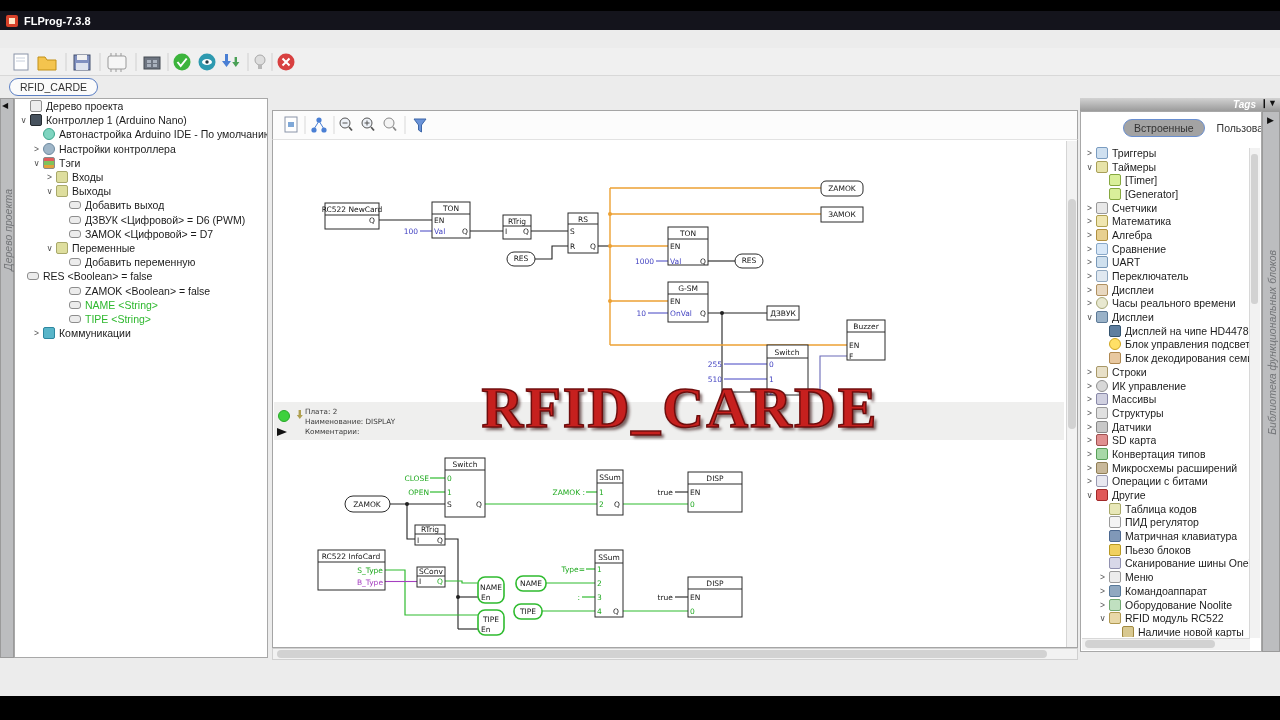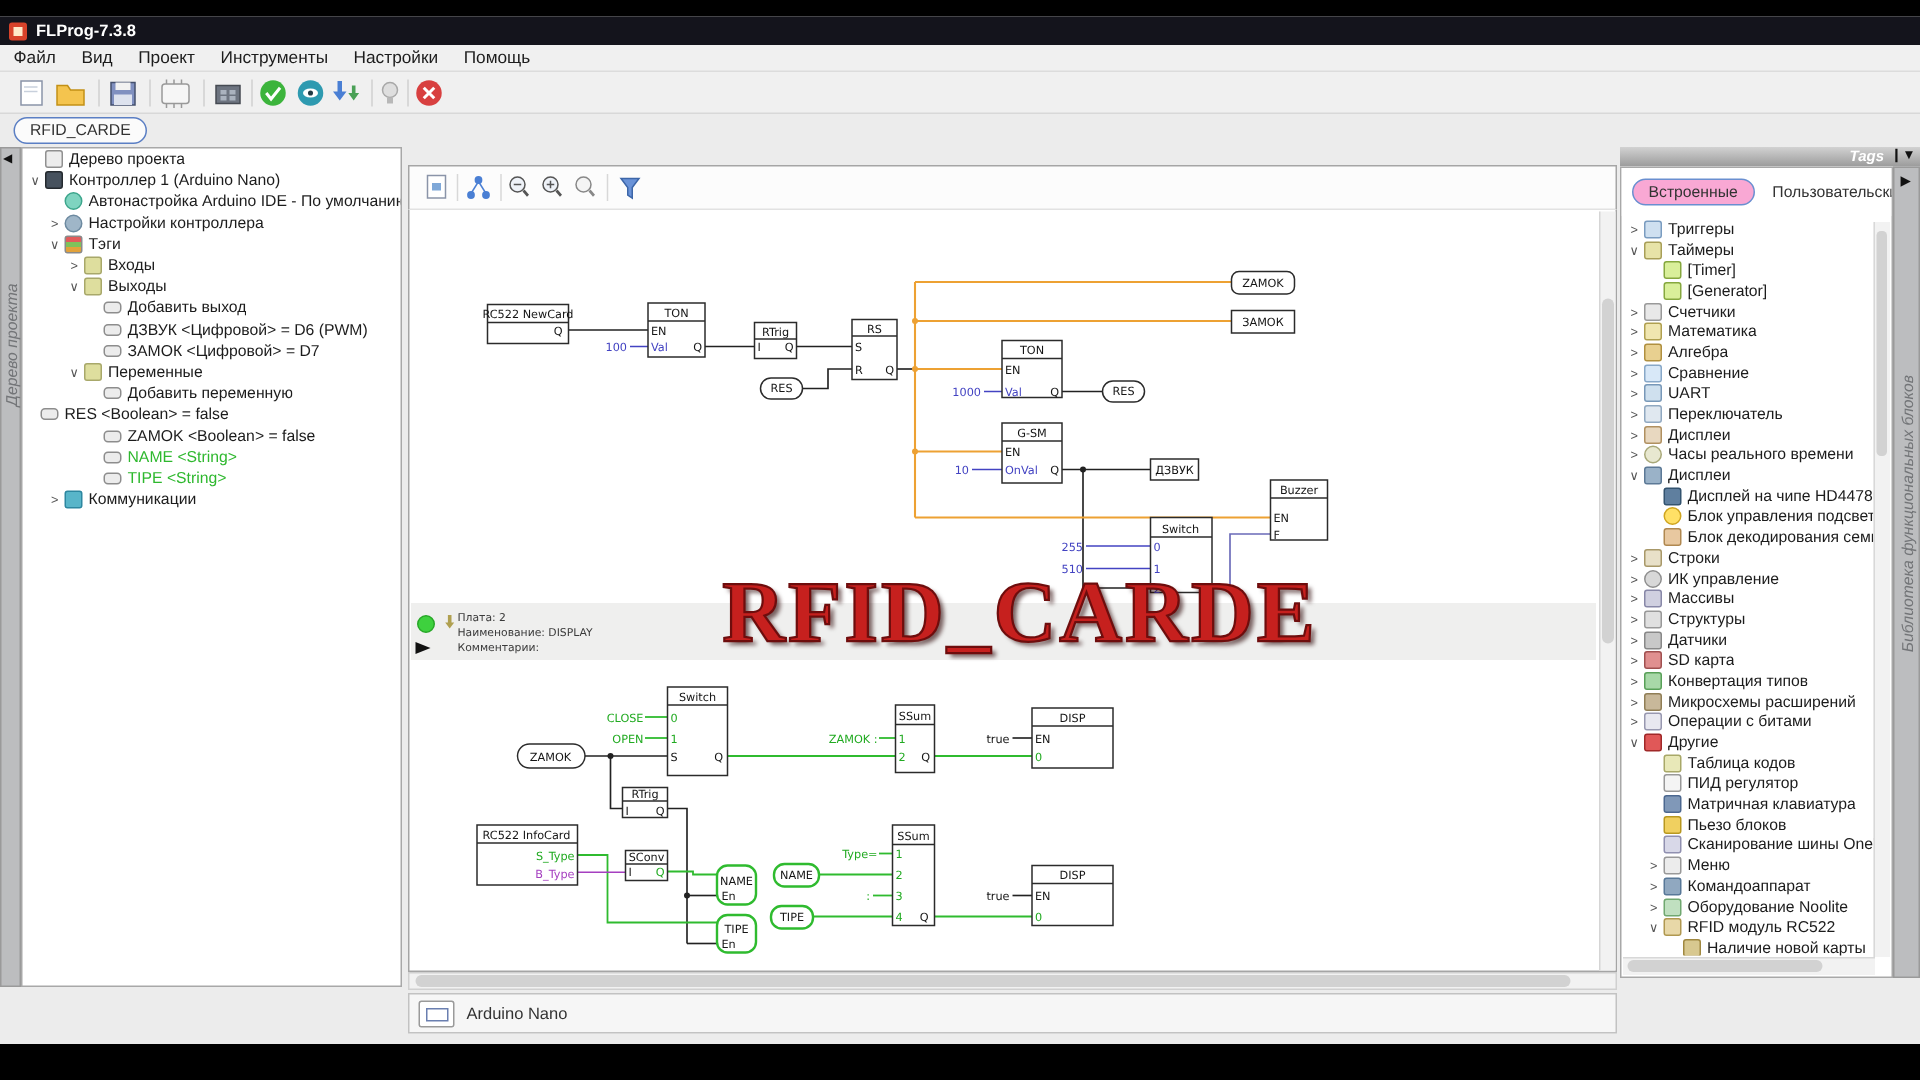--- a/index.html
+++ b/index.html
@@ -100,21 +100,21 @@
   .status-chip:after{content:"";position:absolute;left:4px;top:4px;width:13px;height:7px;border:1px solid #6a7fb0;}
   
   .tags-bar{position:absolute;left:1080px;top:98px;width:200px;height:13px;
             background:linear-gradient(#d2d2d2,#9b9b9b);display:flex;align-items:center;justify-content:flex-end;}
   .tags-bar .txt{color:#fff;font-size:10px;font-weight:bold;font-style:italic;padding-right:24px;}
   .tags-bar .icn{position:absolute;right:3px;top:0px;font-size:9px;color:#111;}
   .lib-panel{position:absolute;left:1080px;top:111px;width:182px;height:541px;background:#fff;
              border:1px solid #a8a8a8;box-sizing:border-box;overflow:hidden;}
   .lib-tabs{position:absolute;left:0;top:0;width:100%;height:32px;display:flex;align-items:center;gap:12px;padding-left:7px;box-sizing:border-box;background:#fff;}
   .lib-tab{font-size:10.5px;color:#333;}
-  .lib-tab.sel{border:1px solid #6a8fd0;border-radius:10px;padding:2px 10px;background:#f9a8d4;}
+  .lib-tab.sel{border:1px solid #6a8fd0;border-radius:10px;padding:2px 10px;background:#a3a3a3;margin-left:35px;}
   .lib-tree{position:absolute;left:0;top:34px;right:12px;bottom:14px;overflow:hidden;}
   .lib-tree .trow{height:13.7px;}
   .lib-vscroll{position:absolute;right:1px;top:36px;width:10px;height:490px;background:#f2f2f2;border-left:1px solid #d8d8d8;}
   .lib-vscroll .thumb{position:absolute;left:1px;top:6px;width:7px;height:150px;border-radius:3px;background:#d2d2d2;}
   .lib-hscroll{position:absolute;left:1px;bottom:1px;width:168px;height:11px;background:#f2f2f2;border-top:1px solid #d8d8d8;}
   .lib-hscroll .thumb{position:absolute;left:3px;top:1px;width:130px;height:8px;border-radius:4px;background:#d2d2d2;}
   .right-strip{position:absolute;left:1262px;top:111px;width:18px;height:541px;background:#bcbdbf;border:1px solid #9a9a9a;box-sizing:border-box;}
   .right-strip .coll{position:absolute;left:4px;top:3px;font-size:9px;color:#111;}
   .right-strip .rot{position:absolute;left:2px;top:20px;width:14px;height:420px;display:flex;align-items:center;justify-content:center;}
   
@@ -140,29 +140,20 @@
 <body>
 
 <div id="app">
   <div class="win-bg"></div>
 
   <div class="titlebar">
     <div class="appicon"></div>
     <span class="t">FLProg-7.3.8</span>
   </div>
 
-  <div class="menubar">
-
-  <span>Файл</span>
-      <span>Вид</span>
-      <span>Проект</span>
-      <span>Инструменты</span>
-      <span>Настройки</span>
-      <span>Помощь</span>
-    </div>
 
   <div class="toolbar">
     <svg width="300" height="28">
       <g>
         <rect x="8" y="6" width="14" height="16" fill="#ffffff" stroke="#8a94a8"></rect>
         <line x1="10" y1="10" x2="19" y2="10" stroke="#c8d0dc"></line>
           <line x1="10" y1="13" x2="19" y2="13" stroke="#c8d0dc"></line>
       </g>
       <g>
         <path d="M32,9 h7 l2,3 h9 v10 h-18 z" fill="#f4c44e" stroke="#c29016"></path>
@@ -622,24 +613,20 @@
 
   <div class="watermark">RFID_CARDE</div>
 
   <div class="vscroll">
     <div class="thumb" style="top:58px;height:230px;"></div>
   </div>
   <div class="hscroll">
     <div class="thumb" style="left:4px;width:770px;"></div>
   </div>
 
-  <div class="statusbar">
-    <div class="status-chip"></div>
-    <span>Arduino Nano</span>
-  </div>
 
   <div class="tags-bar">
     <span class="txt">Tags</span>
     <span class="icn">❙▼</span>
   </div>
 
   <div class="lib-panel">
     <div class="lib-tabs">
       <span class="lib-tab sel">Встроенные</span>
       <span class="lib-tab">Пользовательские</span>

